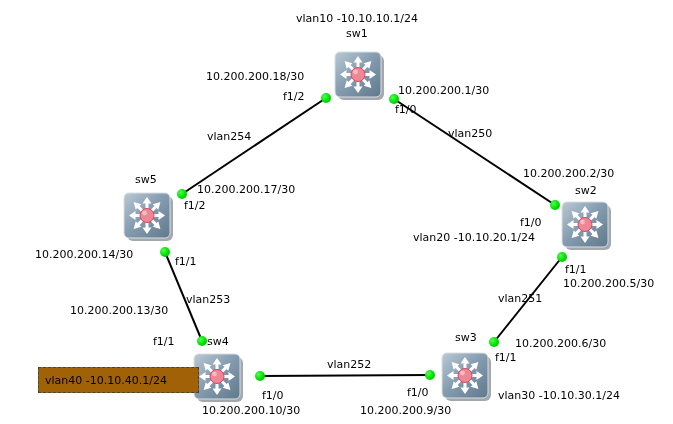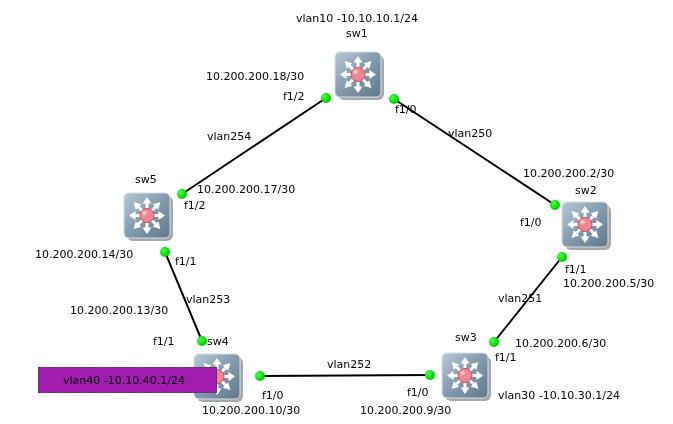--- a/index.html
+++ b/index.html
@@ -14,21 +14,21 @@
     position:absolute;width:10px;height:10px;border-radius:50%;
     background:radial-gradient(circle at 35% 35%, #4dff4d 0%, #00dc00 55%, #00b400 100%);
   }
   .lbl{
     position:absolute;font-weight:normal;font-size:11px;line-height:13px;
     color:#000000;white-space:nowrap;
   }
   .selbox{
     position:absolute;left:38px;top:367px;width:153px;height:24px;
     border:1px dashed #444444;display:flex;align-items:center;justify-content:flex-start;
-    padding-left:24px;background:#a21caf;
+    padding-left:6px;background:#a16207;
   }
 </style>
 </head>
 <body>
 
 <svg width="0" height="0" style="position:absolute" aria-hidden="true">
   <defs>
     <linearGradient id="g-face" x1="0" y1="0" x2="1" y2="1">
       <stop offset="0" stop-color="#bac9d4"></stop>
       <stop offset="0.45" stop-color="#879eb2"></stop>
@@ -106,31 +106,33 @@
   <div class="dot" style="left:177px;top:189px"></div>
   <div class="dot" style="left:160px;top:247px"></div>
 
   <div class="lbl" style="left:346px;top:27px">sw1</div>
   <div class="lbl" style="left:575px;top:184px">sw2</div>
   <div class="lbl" style="left:455px;top:331px">sw3</div>
   <div class="lbl" style="left:207px;top:335px">sw4</div>
   <div class="lbl" style="left:135px;top:173px">sw5</div>
 
   <div class="lbl" style="left:296px;top:12px">vlan10 -10.10.10.1/24</div>
+  <div class="lbl" style="left:413px;top:231px">vlan20 -10.10.20.1/24</div>
   <div class="lbl" style="left:498px;top:389px">vlan30 -10.10.30.1/24</div>
   <div class="selbox">
     <span class="lbl" style="position:static">vlan40 -10.10.40.1/24</span>
   </div>
 
   <div class="lbl" style="left:206px;top:70px">10.200.200.18/30</div>
   <div class="lbl" style="left:283px;top:90px">f1/2</div>
   <div class="lbl" style="left:207px;top:130px">vlan254</div>
   <div class="lbl" style="left:197px;top:183px">10.200.200.17/30</div>
   <div class="lbl" style="left:184px;top:199px">f1/2</div>
 
+  <div class="lbl" style="left:398px;top:84px">10.200.200.1/30</div>
   <div class="lbl" style="left:395px;top:103px">f1/0</div>
   <div class="lbl" style="left:448px;top:127px">vlan250</div>
   <div class="lbl" style="left:523px;top:167px">10.200.200.2/30</div>
   <div class="lbl" style="left:520px;top:216px">f1/0</div>
 
   <div class="lbl" style="left:565px;top:263px">f1/1</div>
   <div class="lbl" style="left:563px;top:277px">10.200.200.5/30</div>
   <div class="lbl" style="left:498px;top:292px">vlan251</div>
   <div class="lbl" style="left:515px;top:337px">10.200.200.6/30</div>
   <div class="lbl" style="left:495px;top:351px">f1/1</div>

